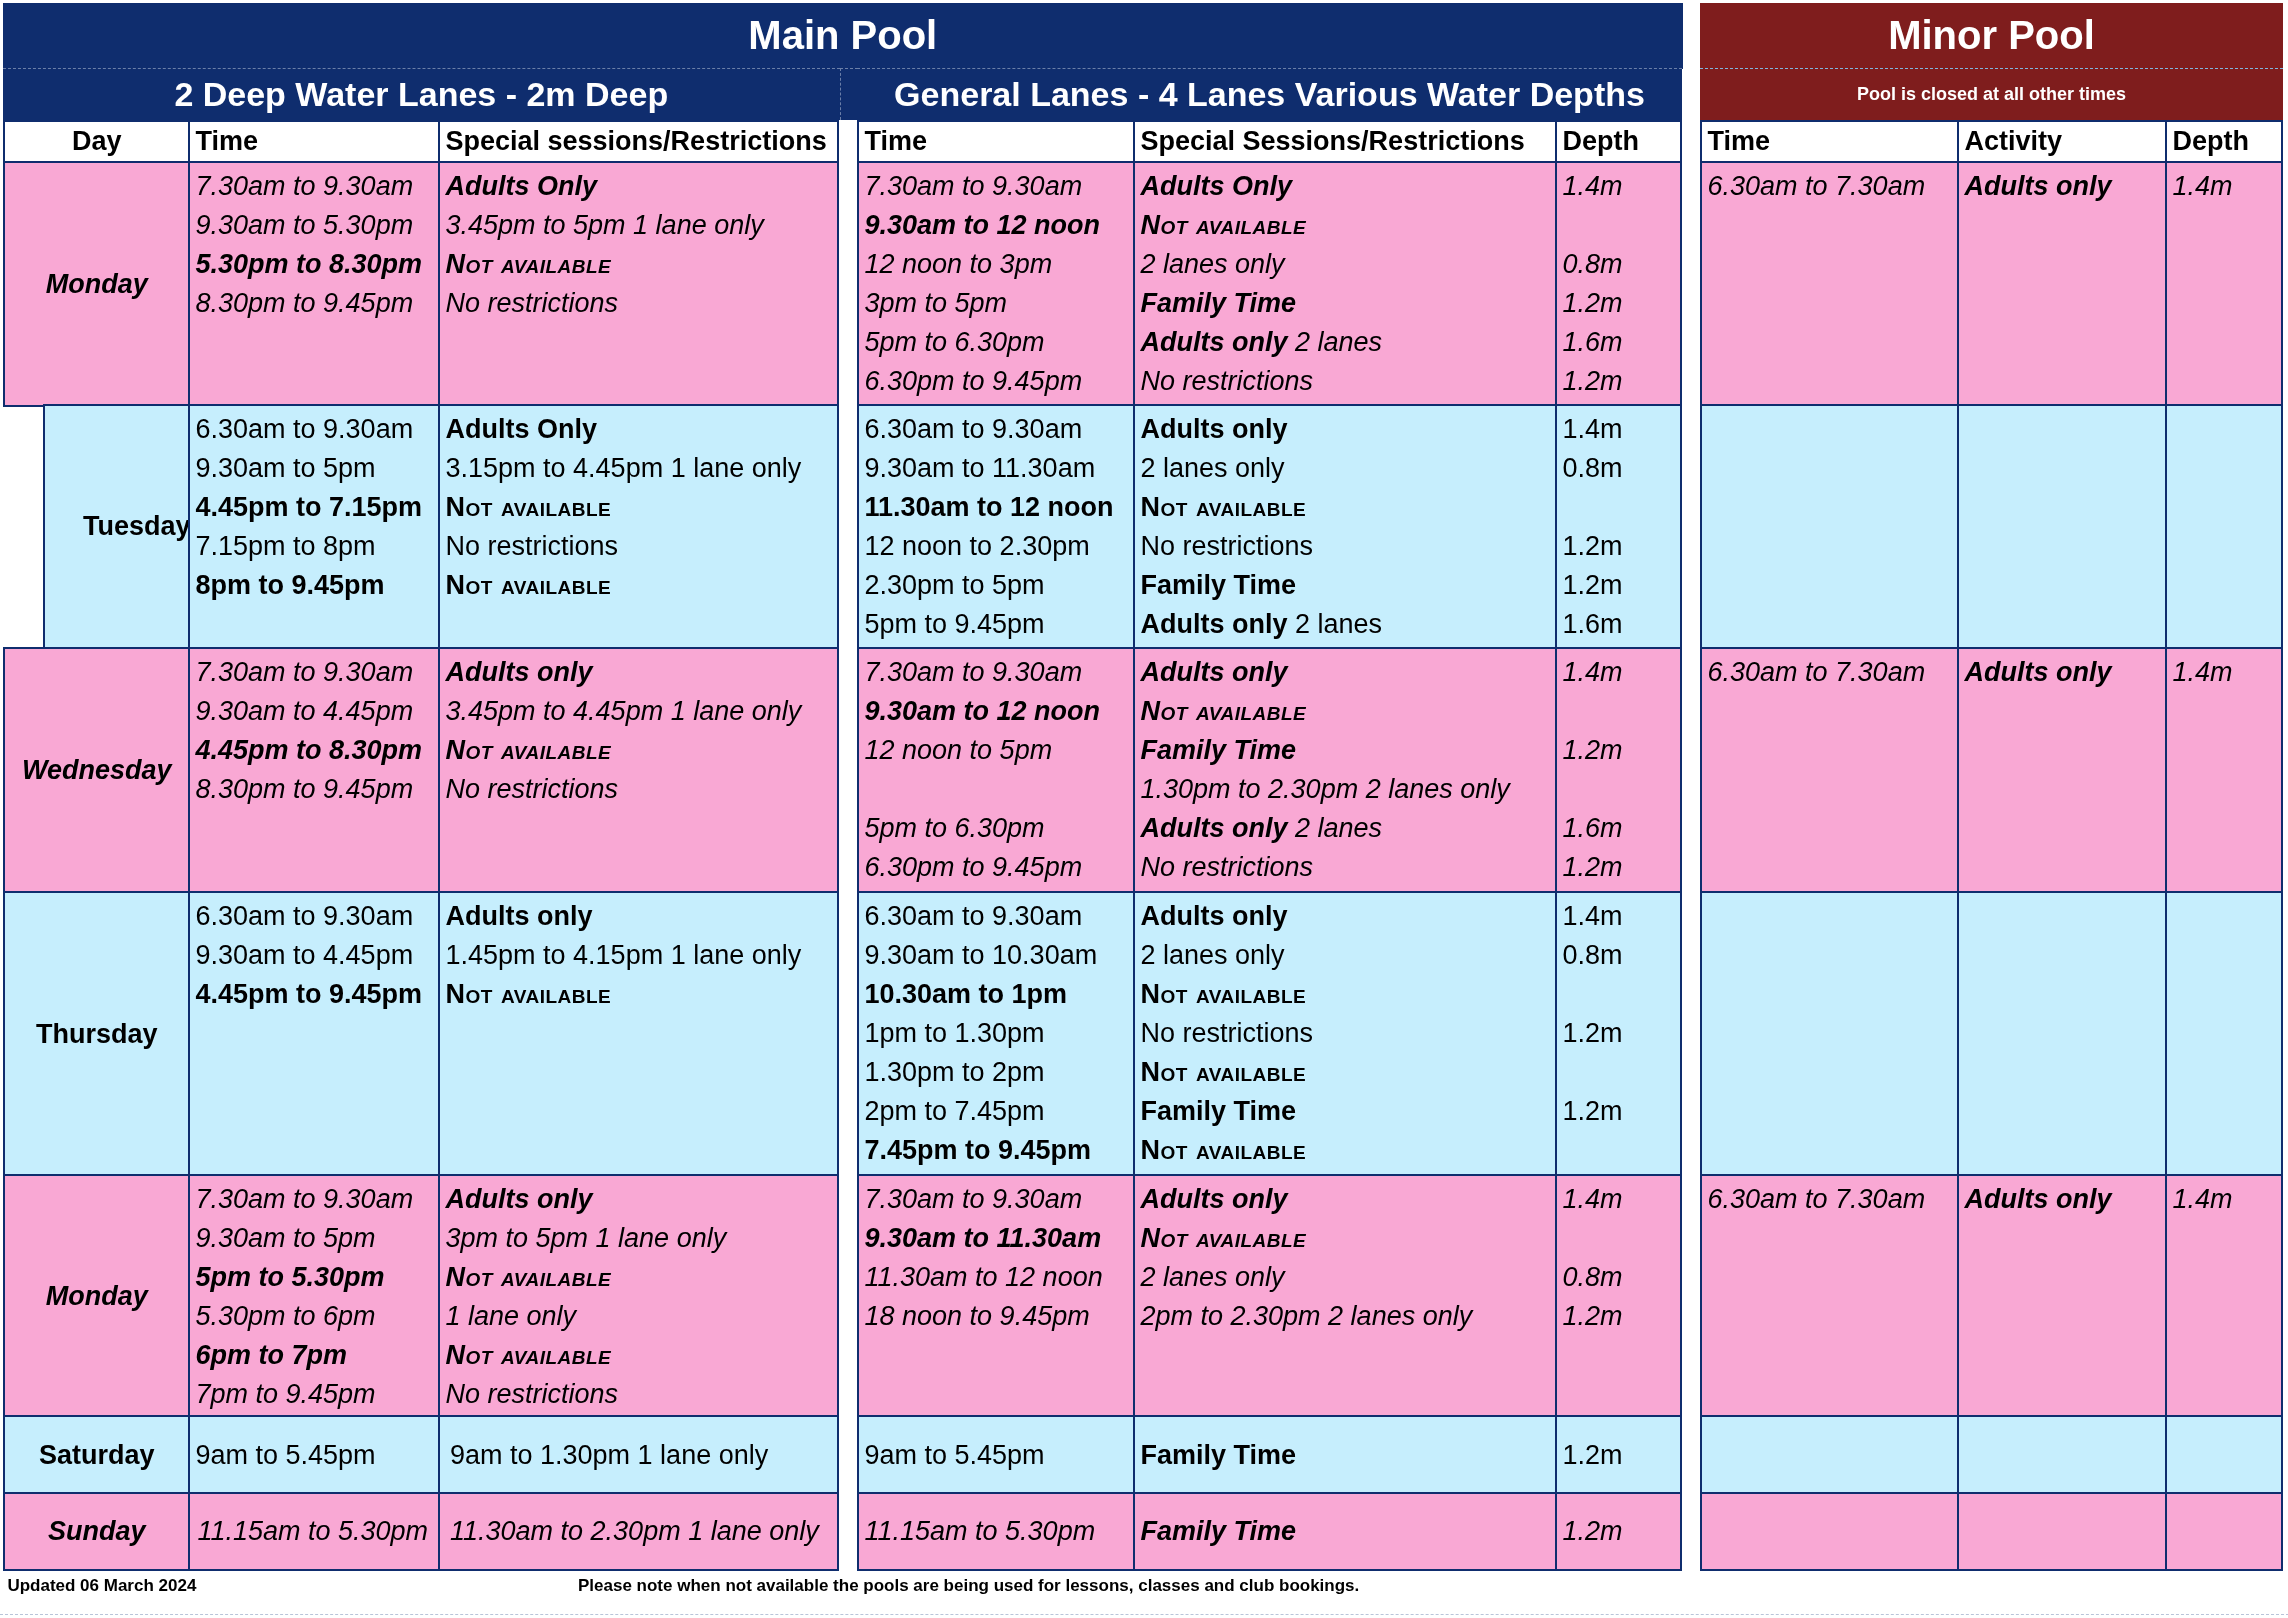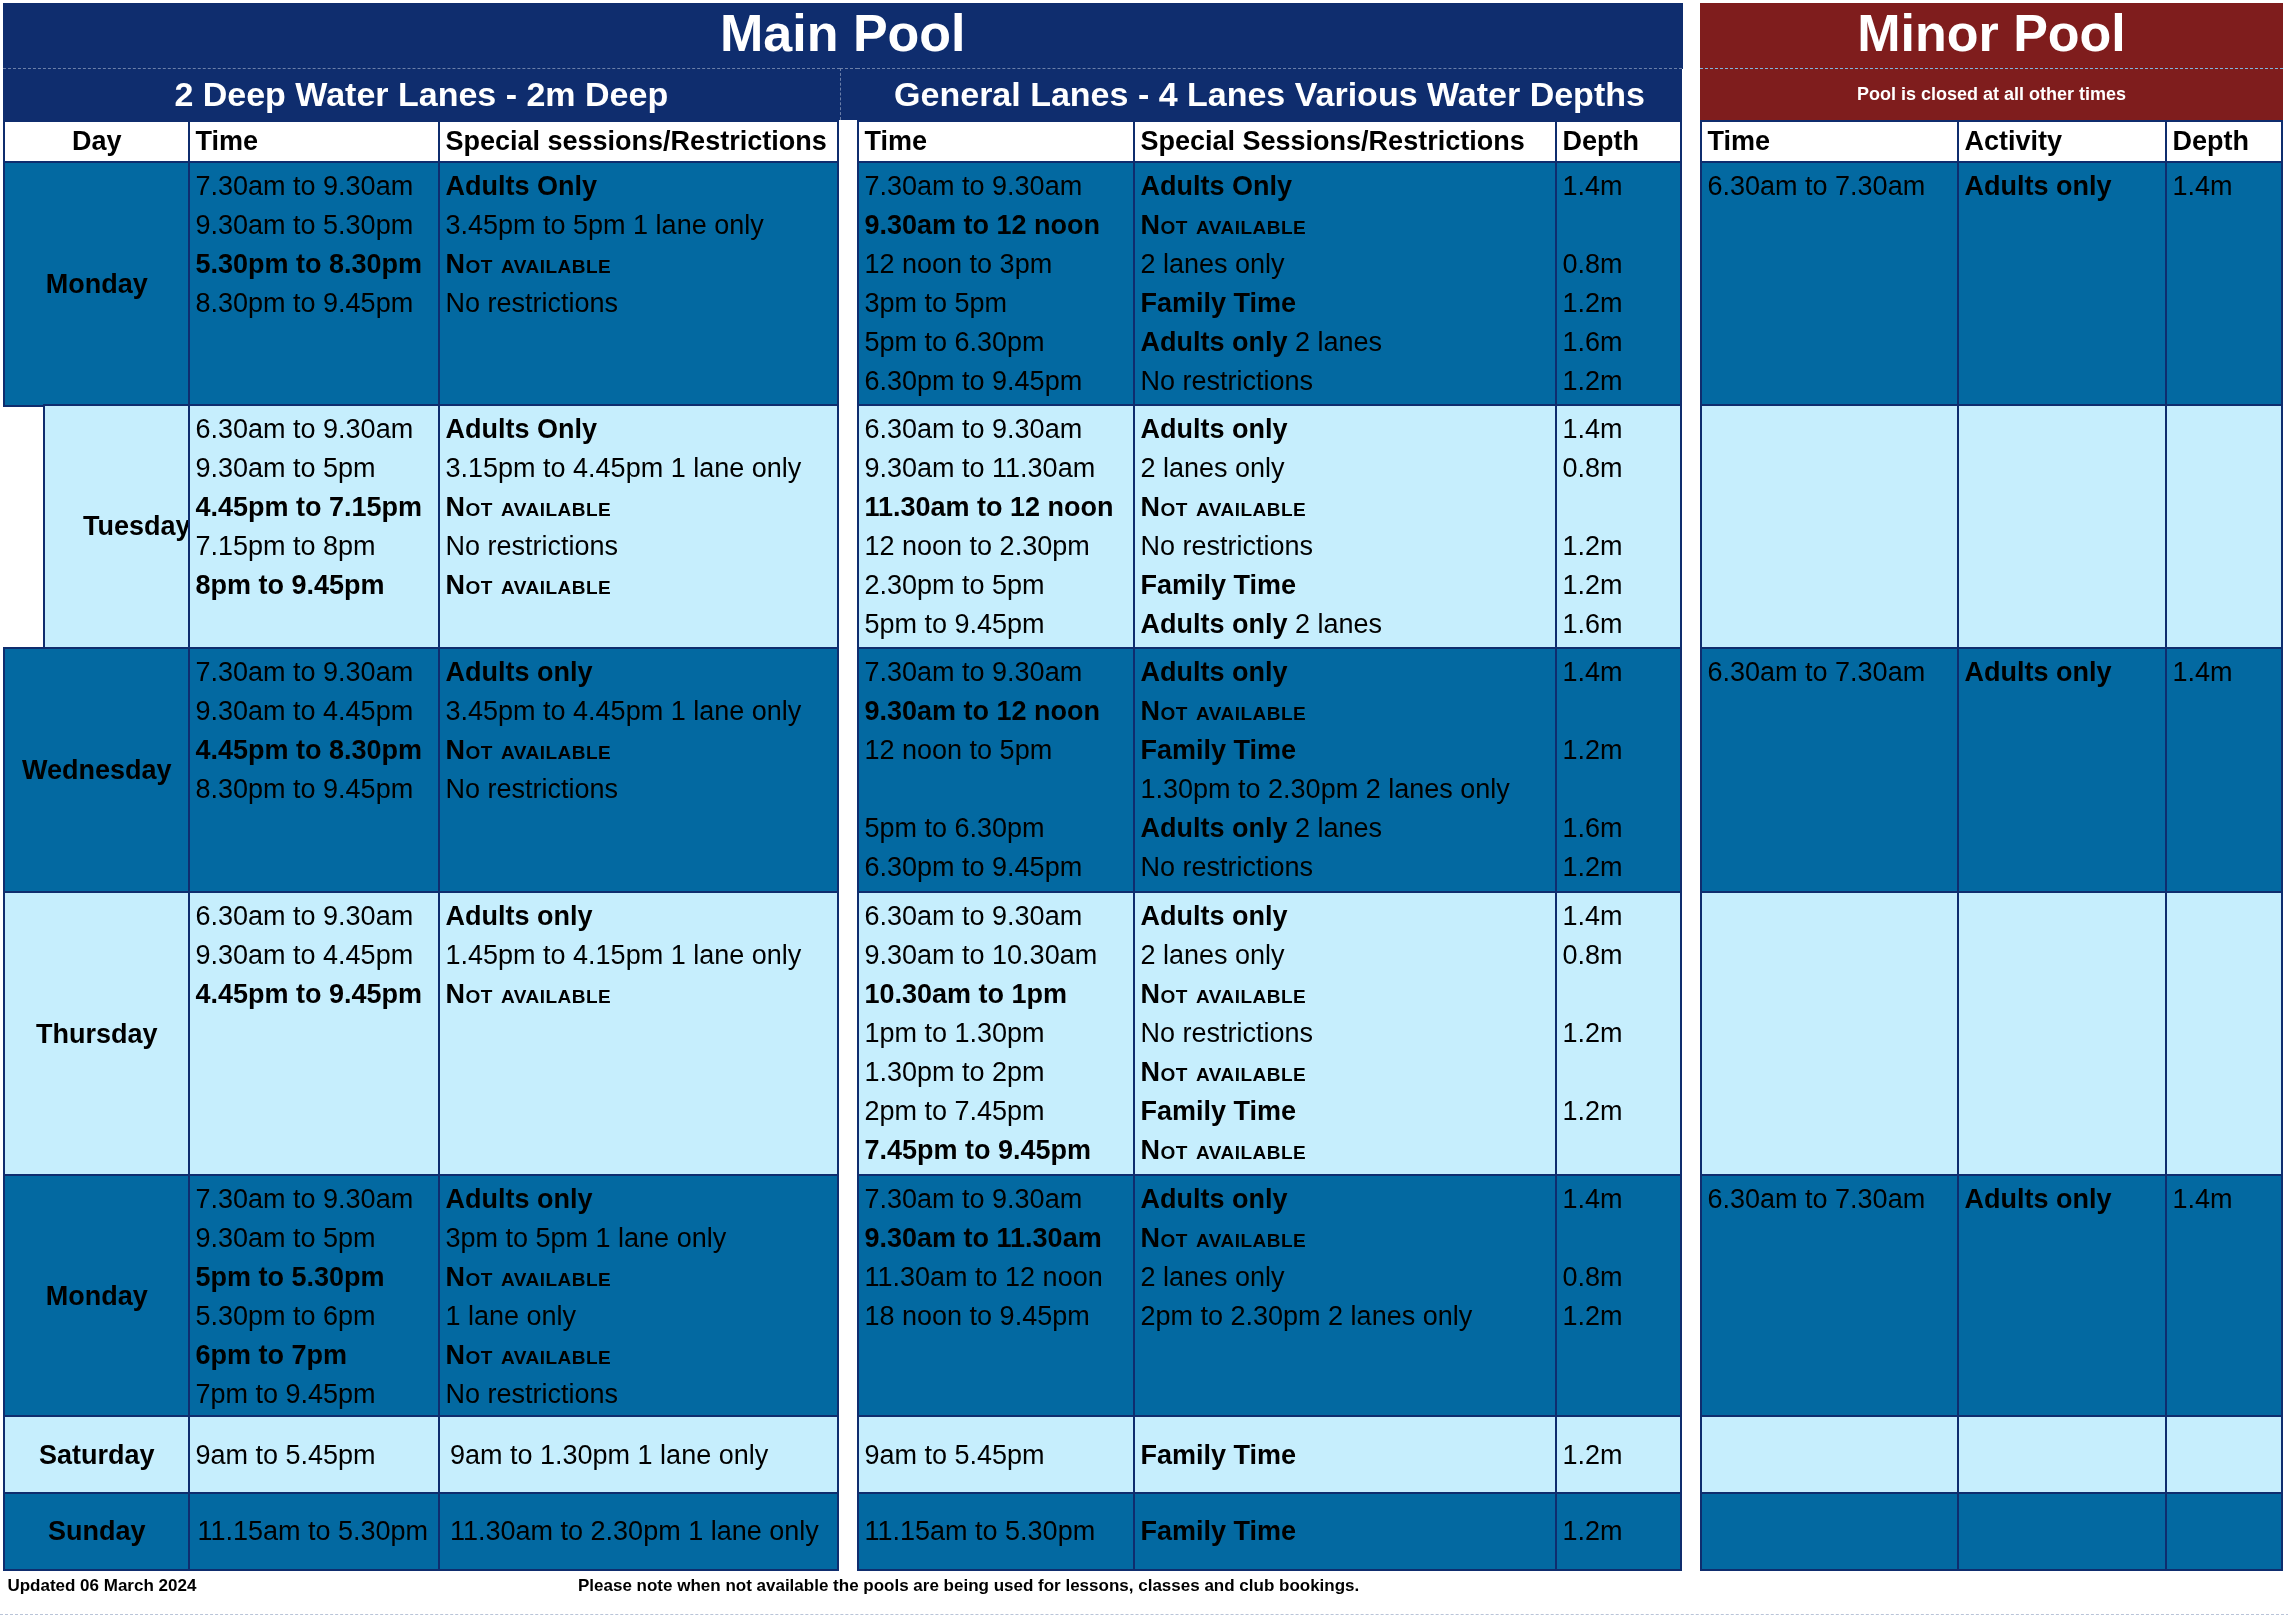--- a/index.html
+++ b/index.html
@@ -1,26 +1,26 @@
 <!DOCTYPE html>
 <html style="font-size:14.8px"><head>
 <meta charset="utf-8">
 <style>
   html,body{margin:0;padding:0;background:#ffffff;}
   body{width:2289px;height:1619px;position:relative;overflow:hidden;font-family:"Liberation Sans",sans-serif;color:#000;}
   .abs{position:absolute;box-sizing:border-box;}
   .navy{background:#0f2d6e;color:#fff;}
   .blue{background:#7f1d1d;color:#fff;}
-  .title{font-weight:bold;font-size:52px;display:flex;align-items:flex-start;justify-content:center;}
+  .title{font-weight:bold;font-size:40px;display:flex;align-items:center;justify-content:center;}
   .sub{font-weight:bold;font-size:34px;display:flex;align-items:center;justify-content:center;}
   .sub-small{font-weight:bold;font-size:18px;display:flex;align-items:center;justify-content:center;}
   .hdr{background:#fff;border:2.8px solid #0f2d6e;font-weight:bold;font-size:27px;display:flex;align-items:center;padding-left:5.5px;}
   .hdr.center{justify-content:center;padding-left:0;}
   .cell{border:2.8px solid #0f2d6e;font-size:27px;padding:3.7px 5.5px 0 5.5px;line-height:39px;overflow:hidden;}
-  .dark{background:#0369a1;}
+  .dark{background:#f9a8d4;font-style:italic;}
   .light{background:#c6eefd;}
   .daycell{font-weight:bold;display:flex;align-items:center;justify-content:center;padding:0;}
   .line{height:39px;white-space:nowrap;}
   .b{font-weight:bold;}
   .na{font-weight:bold;font-variant:small-caps;letter-spacing:0.5px;}
   .vcenter{display:flex;flex-direction:column;justify-content:center;padding-top:0;}
   .footer{font-weight:bold;font-size:17px;top:1576px;}
   .dash{border-bottom:1.8px dashed #b9c4d8;}
 </style>
 </head>

